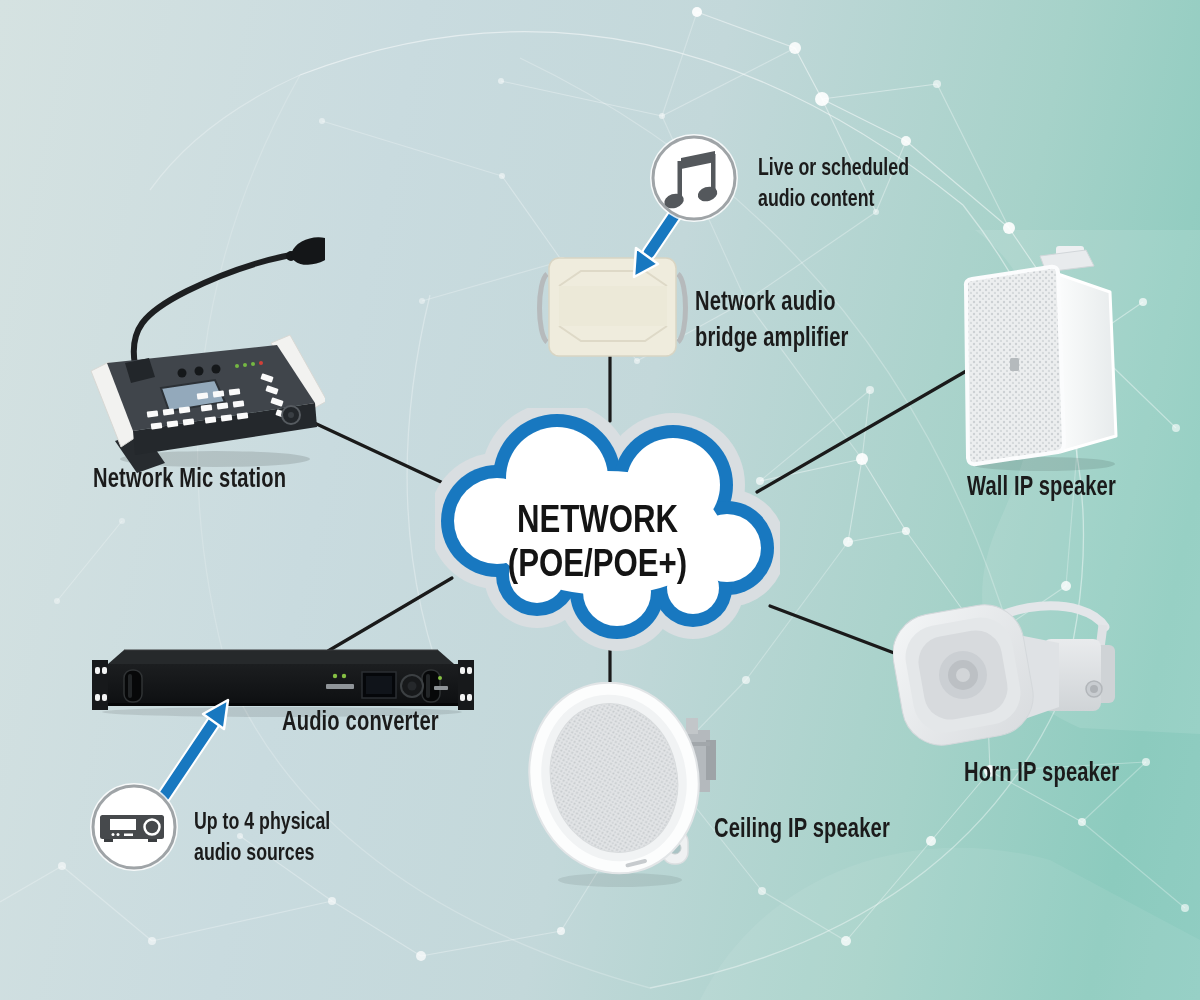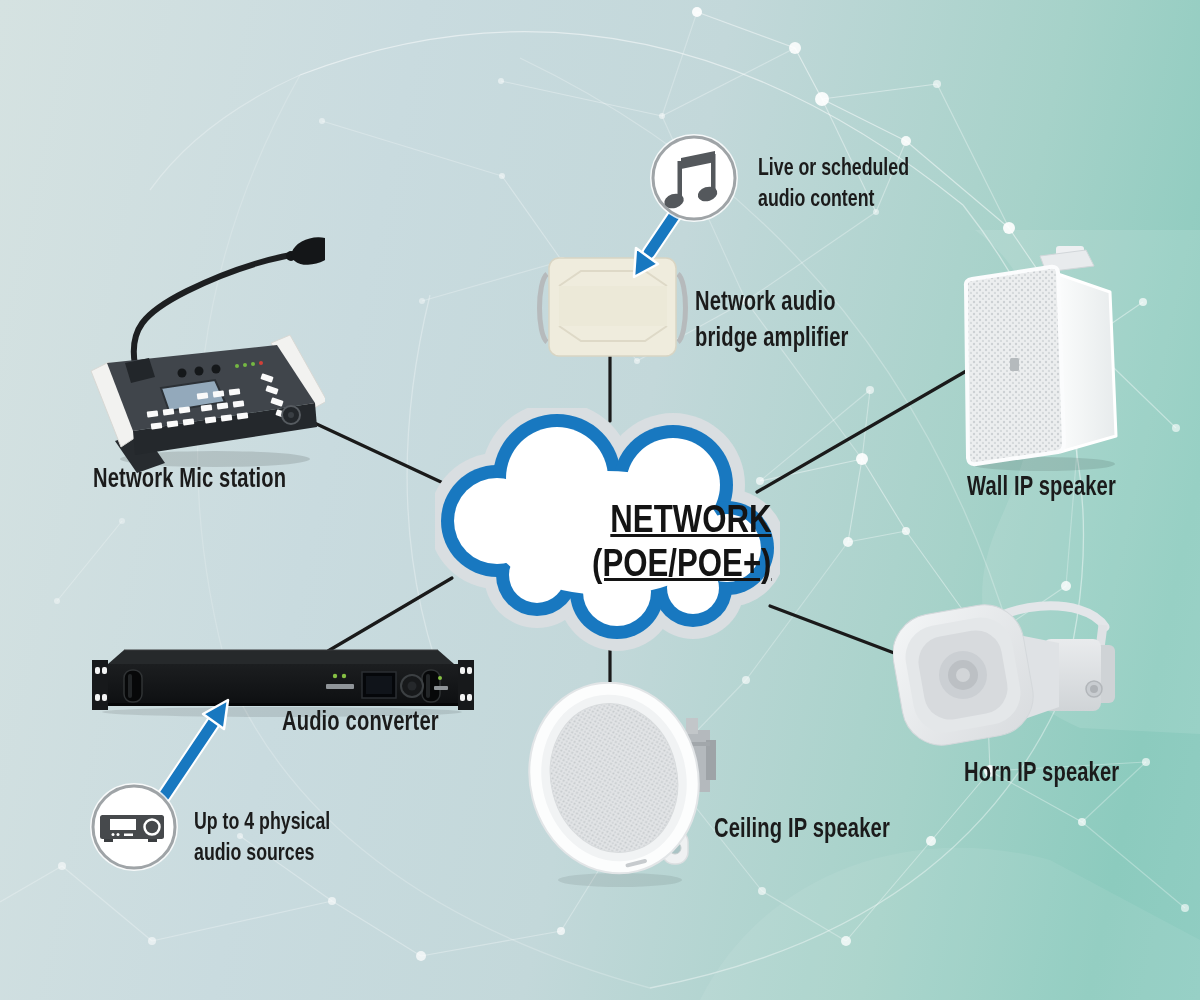--- a/index.html
+++ b/index.html
@@ -12,22 +12,22 @@
   svg{display:block;}
   .lbl{
     position:absolute;font-weight:bold;color:#1b1b1b;font-size:28px;line-height:1.15;
     white-space:nowrap;transform:scaleX(.72);transform-origin:0 0;letter-spacing:.2px;
   }
   .note{
     position:absolute;font-weight:bold;color:#1b1b1b;font-size:24px;line-height:1.28;
     white-space:nowrap;transform:scaleX(.74);transform-origin:0 0;
   }
   .cloud-text{
-    position:absolute;left:461px;top:497px;width:345px;text-align:right;
-    font-weight:bold;color:#141414;text-decoration:underline;
+    position:absolute;left:425px;top:497px;width:345px;text-align:center;
+    font-weight:bold;color:#141414;
   }
   .cloud-text .ctext{font-size:39px;line-height:1.12;transform:scaleX(.8);transform-origin:50% 50%;white-space:nowrap;}
 </style>
 </head>
 <body>
 
 <div class="canvas">
 
   <svg id="mesh" class="abs" style="left:0;top:0" width="1200" height="1000" viewBox="0 0 1200 1000">
     <path d="M975,230 C1070,300 1045,420 1000,520 C958,612 992,690 1080,728 L1200,734 L1200,230 Z" fill="#ffffff" opacity="0.10"></path>

